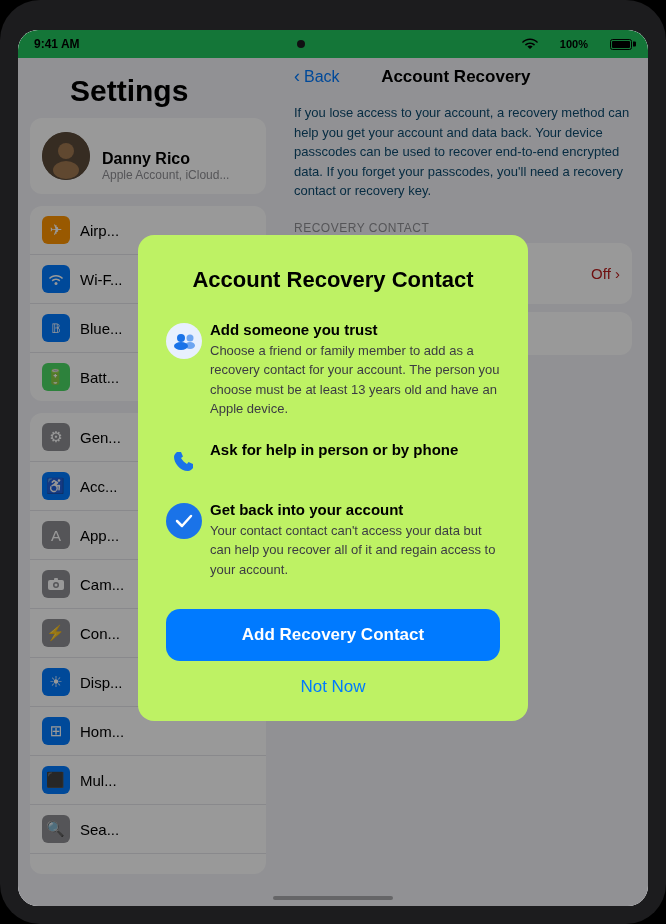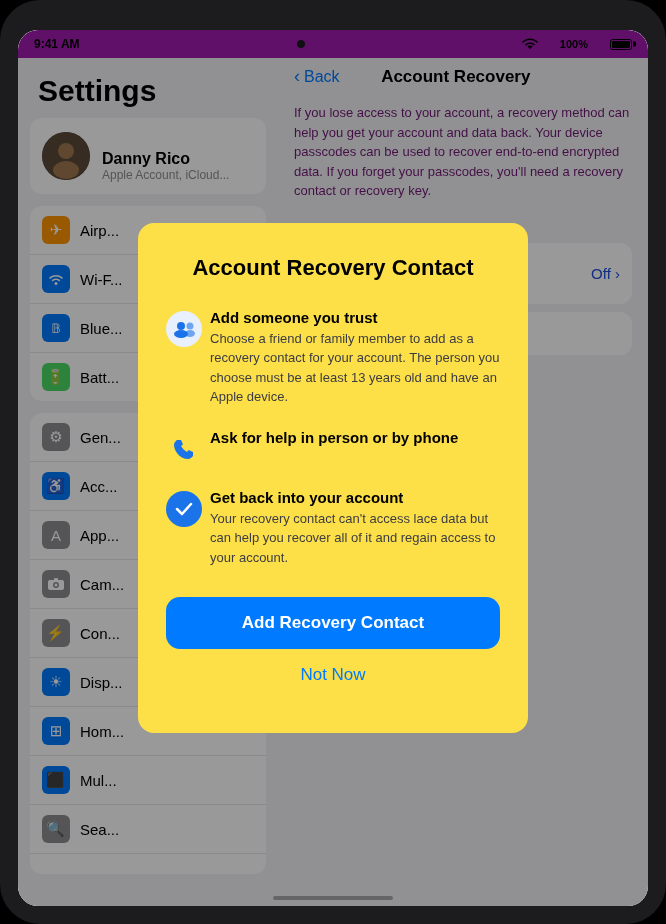--- a/index.html
+++ b/index.html
@@ -110,20 +110,21 @@
       padding-top: 28px;
       flex-shrink: 0;
       overflow: hidden;
     }
 
     .sidebar-title {
       font-size: 30px;
       font-weight: 700;
       color: #000;
       padding: 16px 20px 10px;
+      margin-left: 32px;
     }
 
     .search-bar {
       margin: 0 12px 12px;
       background: #e5e5ea;
       border-radius: 10px;
       height: 34px;
       display: flex;
       align-items: center;
       padding: 0 10px;
@@ -255,21 +256,21 @@
       font-weight: 600;
       color: #000;
     }
 
     .right-content {
       padding: 0 16px;
     }
 
     .description-text {
       font-size: 13px;
-      color: #701a75;
+      color: #0c4a6e;
       line-height: 1.5;
       padding: 8px 0 16px;
     }
 
     .section-header {
       font-size: 12px;
       color: #8e8e93;
       font-weight: 500;
       text-transform: uppercase;
       letter-spacing: 0.5px;
@@ -296,43 +297,43 @@
       padding: 10px 0;
     }
 
     .card-row-label {
       font-size: 15px;
       color: #000;
     }
 
     .card-row-value {
       font-size: 15px;
-      color: #1d4ed8;
+      color: #b91c1c;
     }
 
     
     .overlay-backdrop {
       position: absolute;
       top: 0;
       left: 0;
       right: 0;
       bottom: 0;
       background: rgba(0, 0, 0, 0.4);
       z-index: 50;
       display: flex;
       align-items: center;
       justify-content: center;
     }
 
     
     .modal {
-      background: #fde047;
+      background: #bef264;
       border-radius: 16px;
       width: 390px;
-      padding: 32px 28px 36px;
+      padding: 32px 28px 12px;
       position: relative;
       z-index: 51;
       margin-top: 20px;
     }
 
     .modal-title {
       font-size: 22px;
       font-weight: 700;
       color: #000;
       text-align: center;
@@ -444,21 +445,21 @@
     .homescreen-icon { background: #007aff; }
     .multitask-icon { background: #007aff; }
     .search-settings-icon { background: #8e8e93; }
   </style>
 </head>
 <body>
 
 <div class="ipad-frame">
   <div class="screen">
 
-    <div class="status-bar" style="background:#a21caf; border-radius:20px 20px 0 0;">
+    <div class="status-bar" style="background:#22c55e; border-radius:20px 20px 0 0;">
       <span class="status-bar-left">9:41 AM</span>
       <div class="status-bar-center"></div>
       <div class="status-bar-right">
         <span>
           <svg width="16" height="12" viewBox="0 0 16 12">
             <path d="M8 3C5.2 3 2.7 4.1 0.9 6L0 5C2 2.8 4.8 1.5 8 1.5s6 1.3 8 3.5L15.1 6C13.3 4.1 10.8 3 8 3z" fill="#000"></path>
             <path d="M8 5.5c-2 0-3.8.8-5.1 2.1L4 8.7C5 7.7 6.4 7 8 7s3 .7 4 1.7l1.1-1.1C11.8 6.3 10 5.5 8 5.5z" fill="#000"></path>
             <path d="M8 8.5c-1 0-1.9.4-2.6 1.1l2.6 2.4 2.6-2.4C9.9 8.9 9 8.5 8 8.5z" fill="#000"></path>
           </svg>
         </span>
@@ -629,21 +630,21 @@
 
         
         <div class="modal-feature">
           <div class="checkmark-circle">
             <svg width="18" height="14" viewBox="0 0 18 14" fill="none">
               <path d="M2 7l5 5 9-10" stroke="white" stroke-width="2.5" stroke-linecap="round" stroke-linejoin="round"></path>
             </svg>
           </div>
           <div class="modal-feature-text">
             <div class="modal-feature-title">Get back into your account</div>
-            <div class="modal-feature-desc">Your recovery contact can't access lace data but can help you recover all of it and regain access to your account.</div>
+            <div class="modal-feature-desc">Your contact contact can't access your data but can help you recover all of it and regain access to your account.</div>
           </div>
         </div>
 
         
         <button class="modal-add-btn">Add Recovery Contact</button>
         <button class="modal-not-now-btn">Not Now</button>
       </div>
     </div>
 
     <div class="home-indicator"></div>

